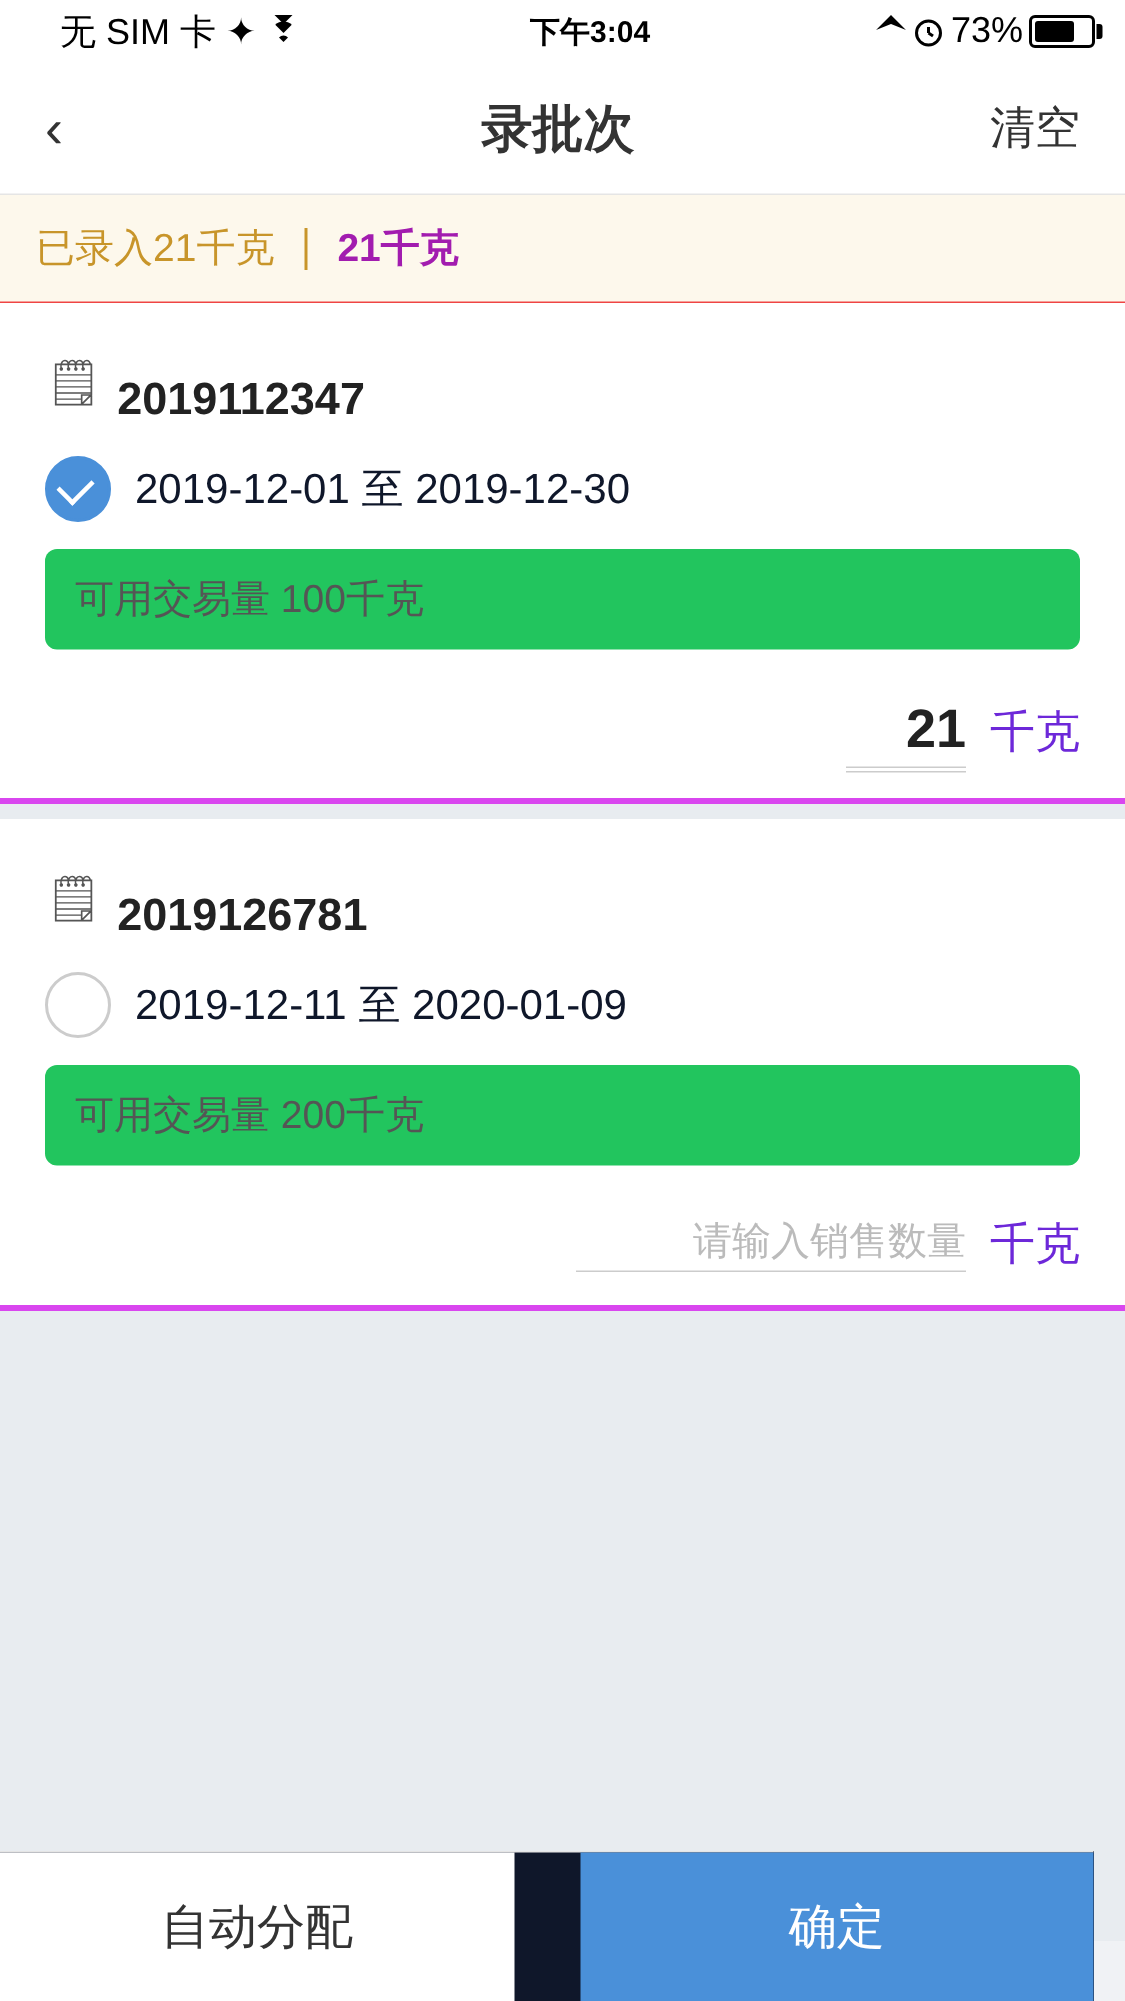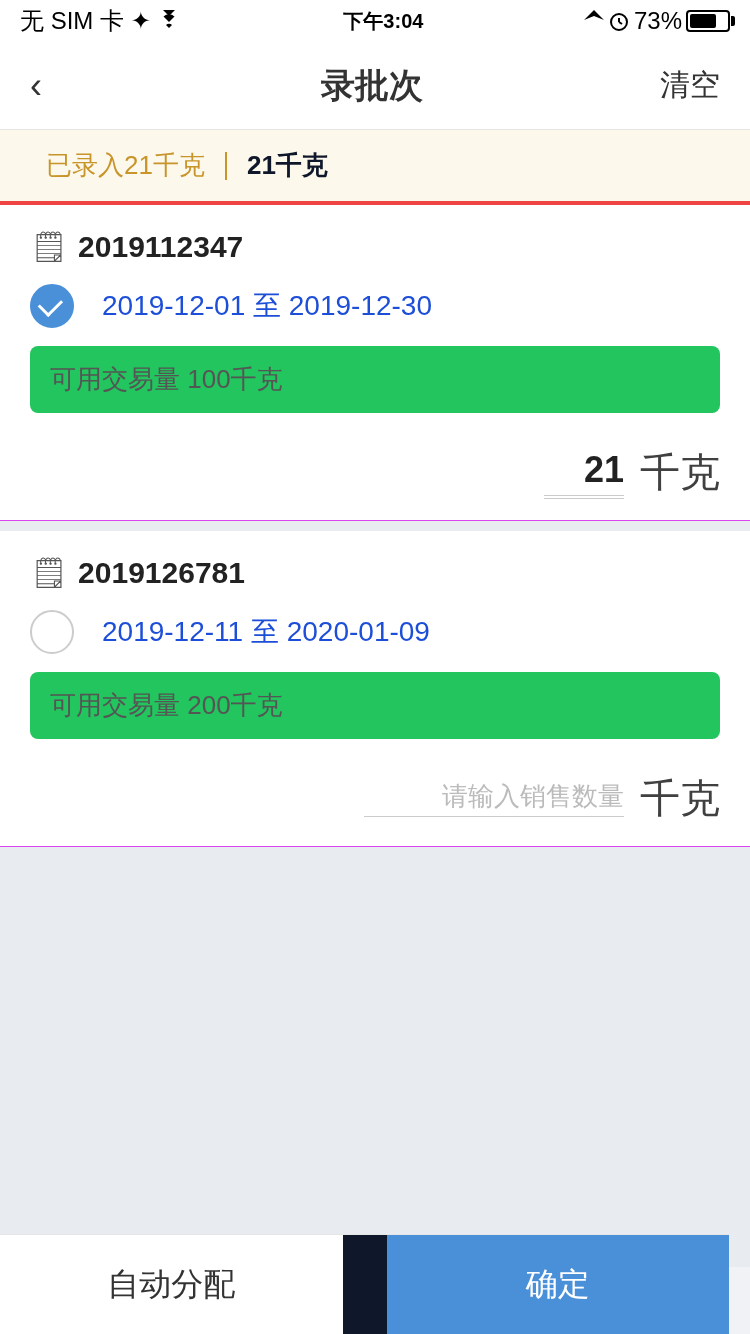--- a/index.html
+++ b/index.html
@@ -22,20 +22,21 @@
       align-items: center;
       justify-content: space-between;
       padding: 0 20px;
       font-size: 24px;
       color: #000;
     }
     .status-bar-left {
       display: flex;
       align-items: center;
       gap: 4px;
+      margin-left: 20px;
     }
     .status-bar-center {
       font-weight: 600;
       font-size: 20px;
     }
     .status-bar-right {
       display: flex;
       align-items: center;
       gap: 4px;
     }
@@ -91,38 +92,38 @@
     }
     .nav-clear {
       font-size: 30px;
       color: #333;
       cursor: pointer;
     }
 
     
     .info-banner {
       background: #fdf8ec;
-      padding: 18px 46px;
+      padding: 18px 24px;
       display: flex;
       align-items: center;
       gap: 20px;
-      border-bottom: 4px solid #ef4444;
+      border-bottom: 1px solid #ef4444;
     }
     .info-banner-label {
       font-size: 26px;
       color: #c8952a;
     }
     .info-banner-divider {
       width: 2px;
       height: 28px;
       background: #c8952a;
     }
     .info-banner-value {
       font-size: 26px;
-      color: #0f172a;
+      color: #a21caf;
       font-weight: 600;
     }
 
     
     .batch-item {
       background: #fff;
     }
     .batch-item + .batch-item {
       border-top: 10px solid #f0f2f5;
     }
@@ -134,20 +135,21 @@
     }
     .batch-icon {
       font-size: 30px;
       color: #555;
       margin-right: 10px;
     }
     .batch-id {
       font-size: 30px;
       font-weight: 600;
       color: #222;
+      margin-top: 24px;
     }
 
     .batch-date-row {
       display: flex;
       align-items: center;
       padding: 10px 30px;
       gap: 16px;
     }
     .radio-circle {
       width: 44px;
@@ -168,41 +170,40 @@
       content: '';
       width: 18px;
       height: 12px;
       border-left: 3px solid #fff;
       border-bottom: 3px solid #fff;
       transform: rotate(-45deg) translateY(-3px);
       display: block;
     }
     .batch-date {
       font-size: 28px;
-      color: #1d4ed8;
-      margin-left: 12px;
+      color: #0f172a;
     }
 
     .batch-available {
       margin: 8px 30px 16px 30px;
       background: #22c55e;
       border-radius: 8px;
       padding: 16px 20px;
       font-size: 26px;
       color: #555;
     }
 
     
     .quantity-row {
       display: flex;
       align-items: center;
       justify-content: flex-end;
       padding: 16px 30px 20px 30px;
       gap: 16px;
-      border-bottom: 1px solid #d946ef;
+      border-bottom: 4px solid #d946ef;
     }
     .quantity-input {
       border: none;
       outline: none;
       font-size: 36px;
       color: #222;
       font-weight: 600;
       text-align: right;
       width: 120px;
       background: transparent;
@@ -218,22 +219,22 @@
     .quantity-underline::after {
       content: '';
       position: absolute;
       bottom: -4px;
       left: 0;
       right: 0;
       height: 1px;
       background: #ccc;
     }
     .quantity-unit {
-      font-size: 40px;
-      color: #404040;
+      font-size: 30px;
+      color: #6d28d9;
     }
 
     
     .empty-area {
       background: #e8ecf0;
       flex: 1;
       min-height: 420px;
     }
 
     

